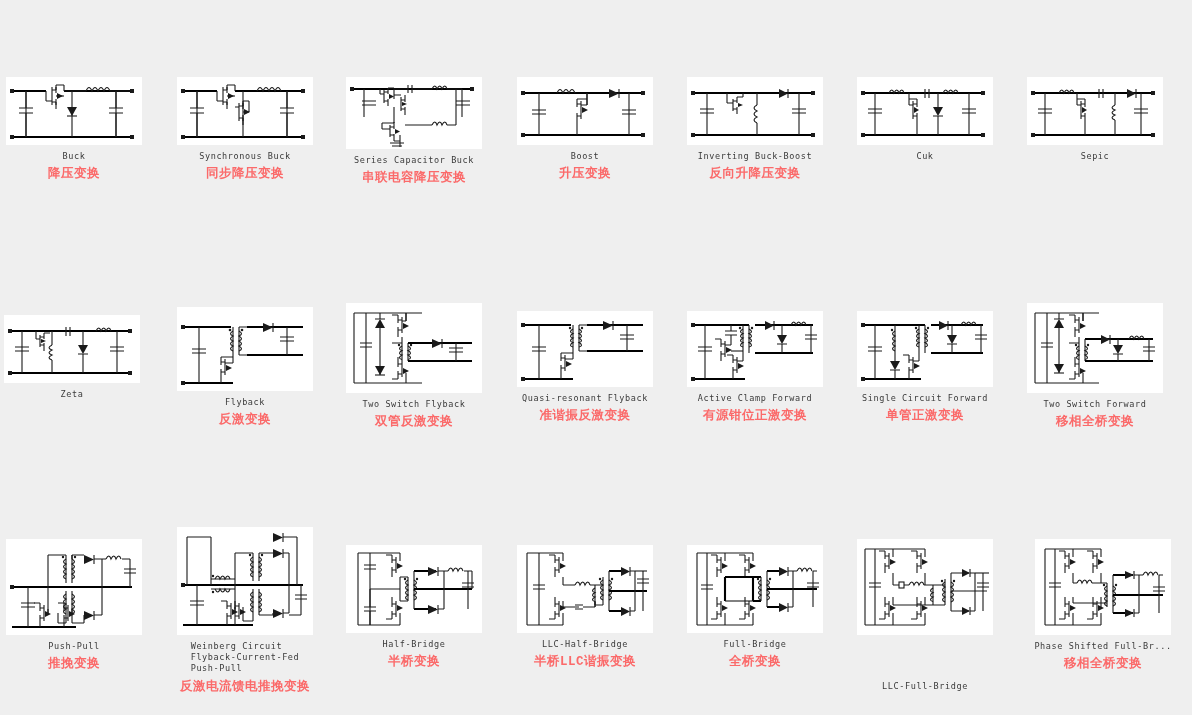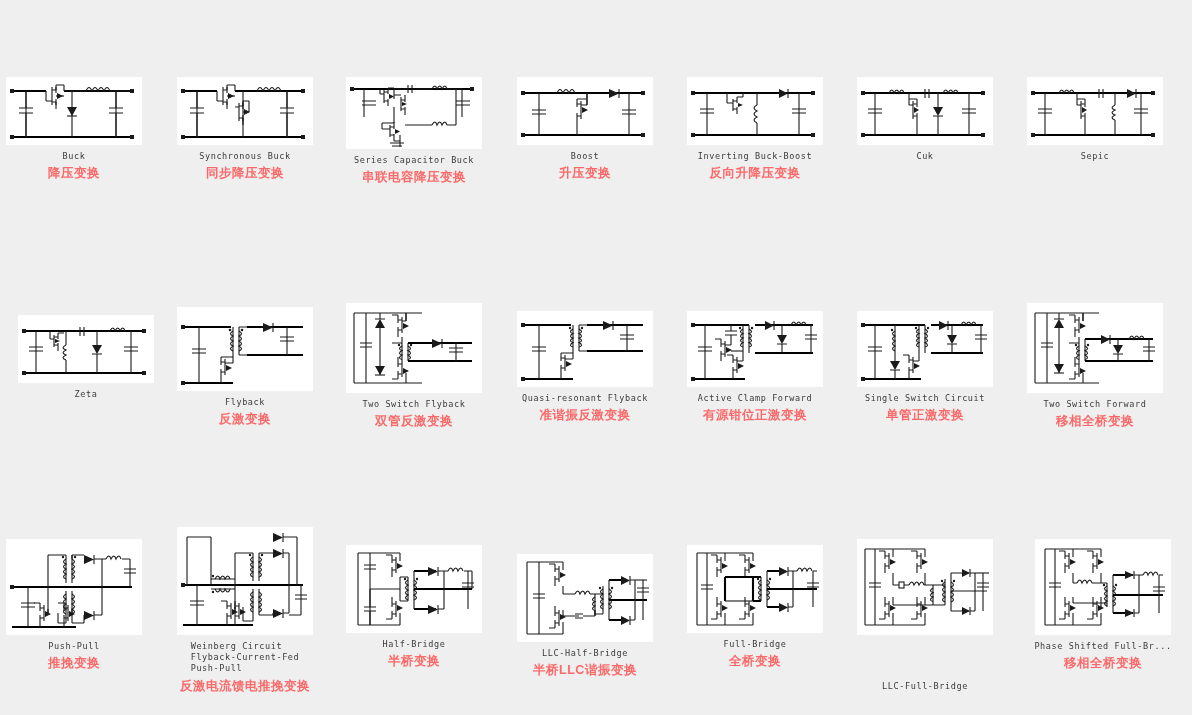--- a/index.html
+++ b/index.html
@@ -33,21 +33,21 @@
     font-size: 8.5px;
     color: #3a3a3a;
     letter-spacing: 0.6px;
     line-height: 1.32;
     text-align: center;
     margin-top: 6px;
     white-space: pre;
   }
   .label-en.left { text-align: left; align-self: center; }
   .label-cn {
-    font-family: Liberation Sans, sans-serif;
+    font-family: Liberation Mono, monospace;
     font-size: 12.5px;
     color: #fb6a6a;
     font-weight: bold;
     letter-spacing: 0.5px;
     text-align: center;
     margin-top: 3px;
     white-space: pre;
   }
   .wire { stroke: #1a1a1a; stroke-width: 1.1; fill: none; }
   .wire-b { stroke: #000; stroke-width: 2.1; fill: none; }
@@ -260,21 +260,21 @@
 
         <path class="fillk" d="M100 12 l0 9 l9 -4.5 z"></path>
         <path class="wire" d="M109 12 V21"></path>
         <path class="wire" d="M114 16 V58 M107 32 H121 M107 36 H121 M114 16 V32 M114 36 V58"></path>
       </svg>
     </div>
     <div class="label-en">Sepic</div>
     <div class="label-cn"></div>
   </div>
 
-  <div class="cell" style="left:18px; top:315px; width:136px;">
+  <div class="cell" style="left:4px; top:315px; width:136px;">
     <div class="card">
       <svg width="136" height="68" viewBox="0 0 136 68">
         <path class="wire-b" d="M6 16 H126"></path>
         <path class="wire-b" d="M6 58 H126"></path>
         <rect class="fillk" x="4" y="14" width="4" height="4"></rect>
         <rect class="fillk" x="124" y="14" width="4" height="4"></rect>
         <rect class="fillk" x="4" y="56" width="4" height="4"></rect>
         <rect class="fillk" x="124" y="56" width="4" height="4"></rect>
         <path class="wire" d="M18 16 V58 M11 32 H25 M11 36 H25 M18 16 V32 M18 36 V58"></path>
 
@@ -452,21 +452,21 @@
         <path class="wire" d="M62 42 V50 M56 50 H62 M56 46 V62 M52 46 V52 M52 56 V62 M52 49 H56 M52 59 H56 M52 49 V44 M52 59 V66 M52 66 V68 M46 44 H52"></path>
         <path class="fillk" d="M57 52 l6 3 l-6 3 z"></path>
         <path class="fillk" d="M82 10 l0 9 l9 -4.5 z"></path>
         <path class="wire" d="M91 10 V19"></path>
         <path class="fillk" d="M90 24 l10 0 l-5 9 z"></path>
         <path class="wire" d="M90 33 H100 M95 14 V24 M95 33 V42"></path>
         <path class="wire nofill" d="M104 14 q3 -6 5 0 q3 -6 5 0 q3 -6 5 0"></path>
         <path class="wire" d="M124 14 V42 M118 24 H130 M118 28 H130 M124 14 V24 M124 28 V42"></path>
       </svg>
     </div>
-    <div class="label-en">Single Switch Circuit</div>
+    <div class="label-en">Single Circuit Forward</div>
     <div class="label-cn">单管正激变换</div>
   </div>
 
   <div class="cell" style="left:1027px; top:303px; width:136px;">
     <div class="card">
       <svg width="136" height="90" viewBox="0 0 136 90">
         <path class="wire" d="M8 10 H72 M8 10 V80 M8 80 H72"></path>
         <path class="wire" d="M20 10 V80 M14 40 H26 M14 44 H26 M20 10 V40 M20 44 V80"></path>
         <path class="fillk" d="M32 16 l-5 9 l10 0 z"></path>
         <path class="wire" d="M27 16 H37 M32 10 V16 M32 25 V70"></path>
@@ -609,21 +609,21 @@
         <path class="wire" d="M92 60 V69 M92 64 H98 M98 64 V44"></path>
         <path class="wire nofill" d="M102 26 q3 -6 5 0 q3 -6 5 0 q3 -6 5 0"></path>
         <path class="wire" d="M98 26 H102 M118 26 H126 M126 26 V44"></path>
         <path class="wire" d="M122 26 V64 M116 38 H128 M116 42 H128"></path>
       </svg>
     </div>
     <div class="label-en">Half-Bridge</div>
     <div class="label-cn">半桥变换</div>
   </div>
 
-  <div class="cell" style="left:517px; top:545px; width:136px;margin-top:9px;">
+  <div class="cell" style="left:517px; top:545px; width:136px;">
     <div class="card">
       <svg width="136" height="88" viewBox="0 0 136 88">
         <path class="wire" d="M10 8 H46 M10 8 V80 M10 80 H46"></path>
         <path class="wire" d="M22 8 V80 M16 40 H28 M16 44 H28 M22 8 V40 M22 44 V80"></path>
         <path class="wire" d="M46 8 V16 M42 12 V28 M38 12 V18 M38 22 V28 M38 15 H42 M38 25 H42 M38 15 V10 M38 25 V32 M32 10 H38"></path>
         <path class="fillk" d="M43 18 l6 3 l-6 3 z"></path>
         <path class="wire" d="M46 80 V68 M42 72 V56 M38 72 V66 M38 62 V56 M38 69 H42 M38 59 H42 M38 69 V74 M38 59 V52 M32 74 H38"></path>
         <path class="fillk" d="M43 60 l6 3 l-6 3 z"></path>
         <path class="wire" d="M46 32 V40 M46 40 H56"></path>
 

